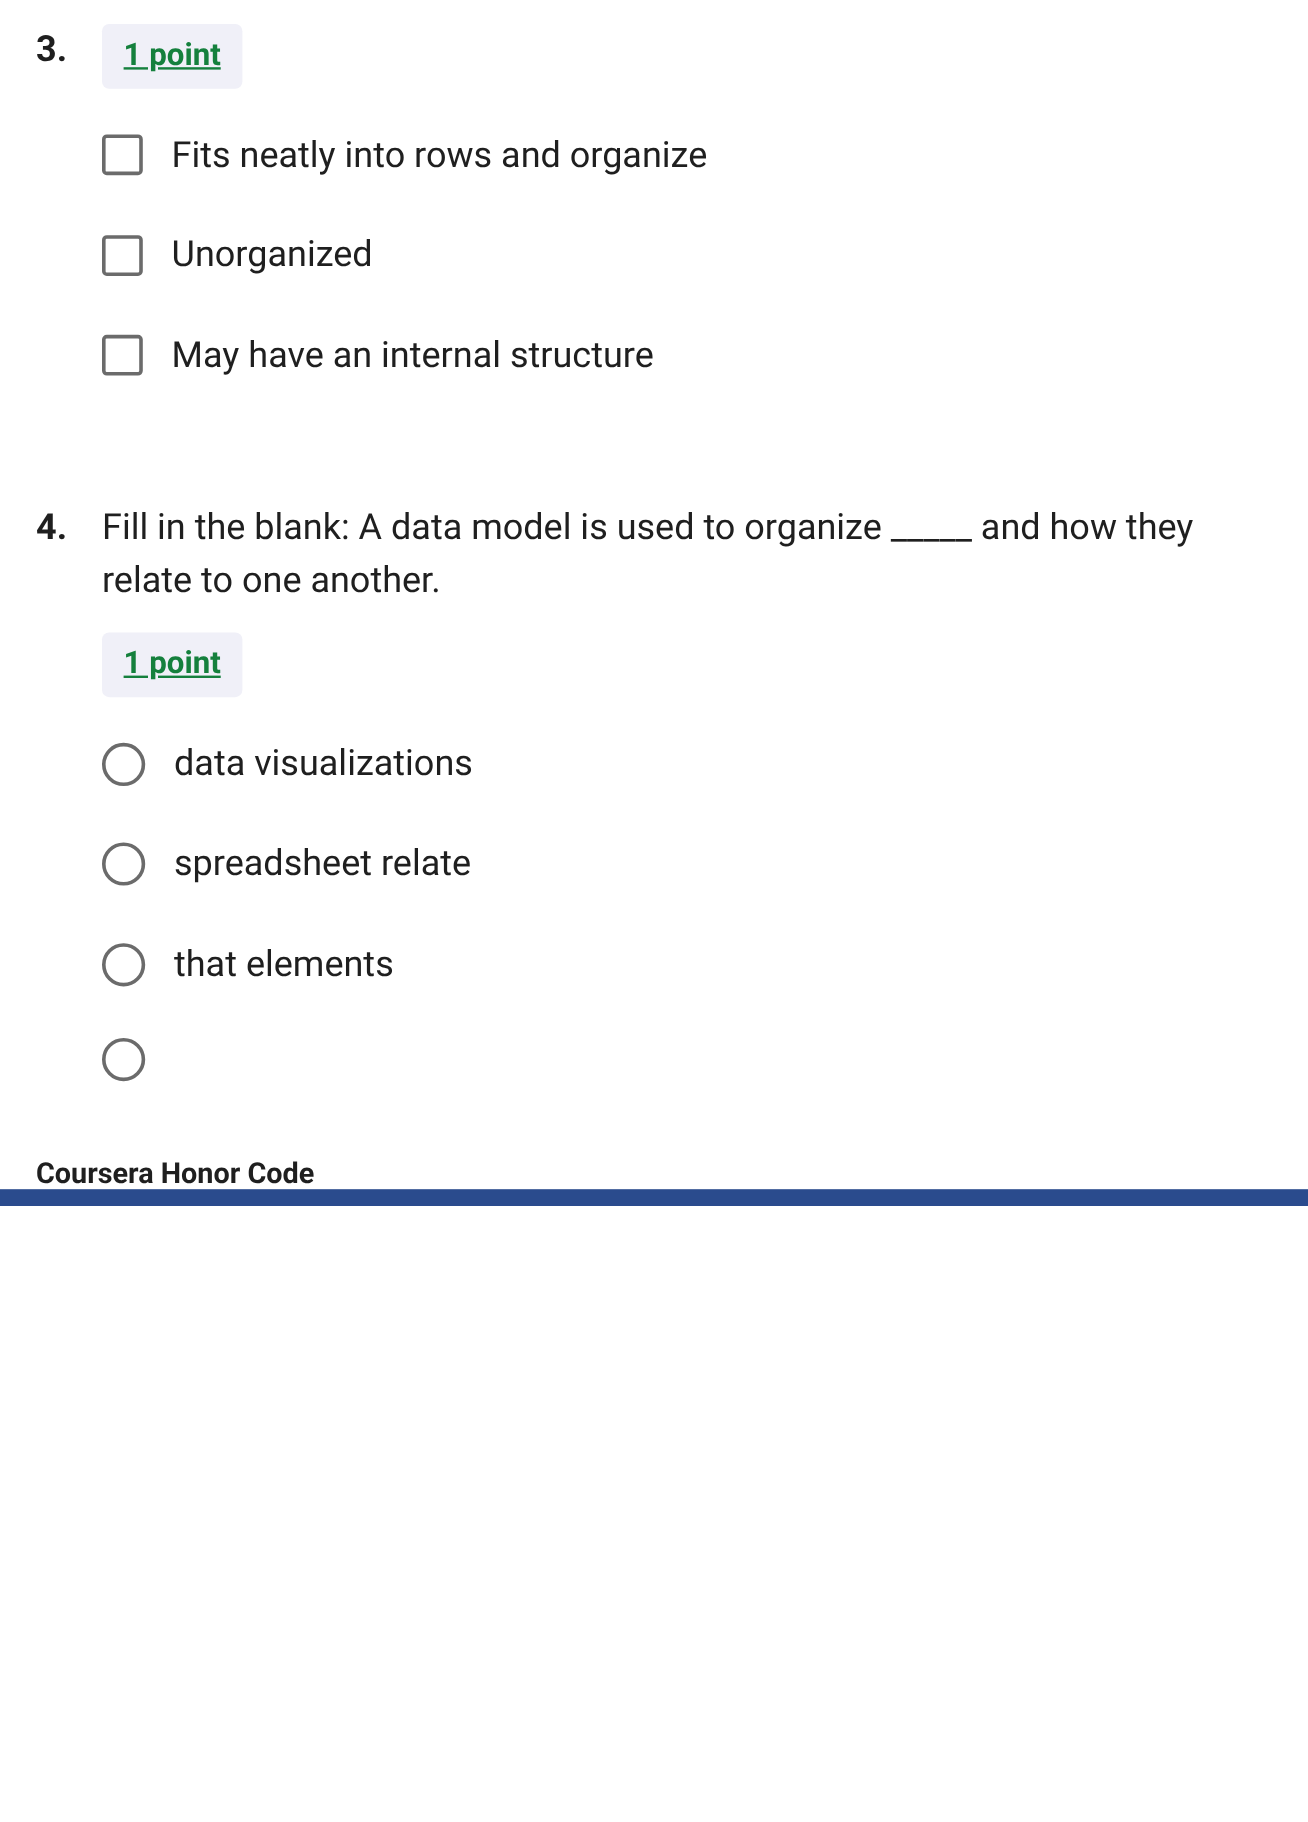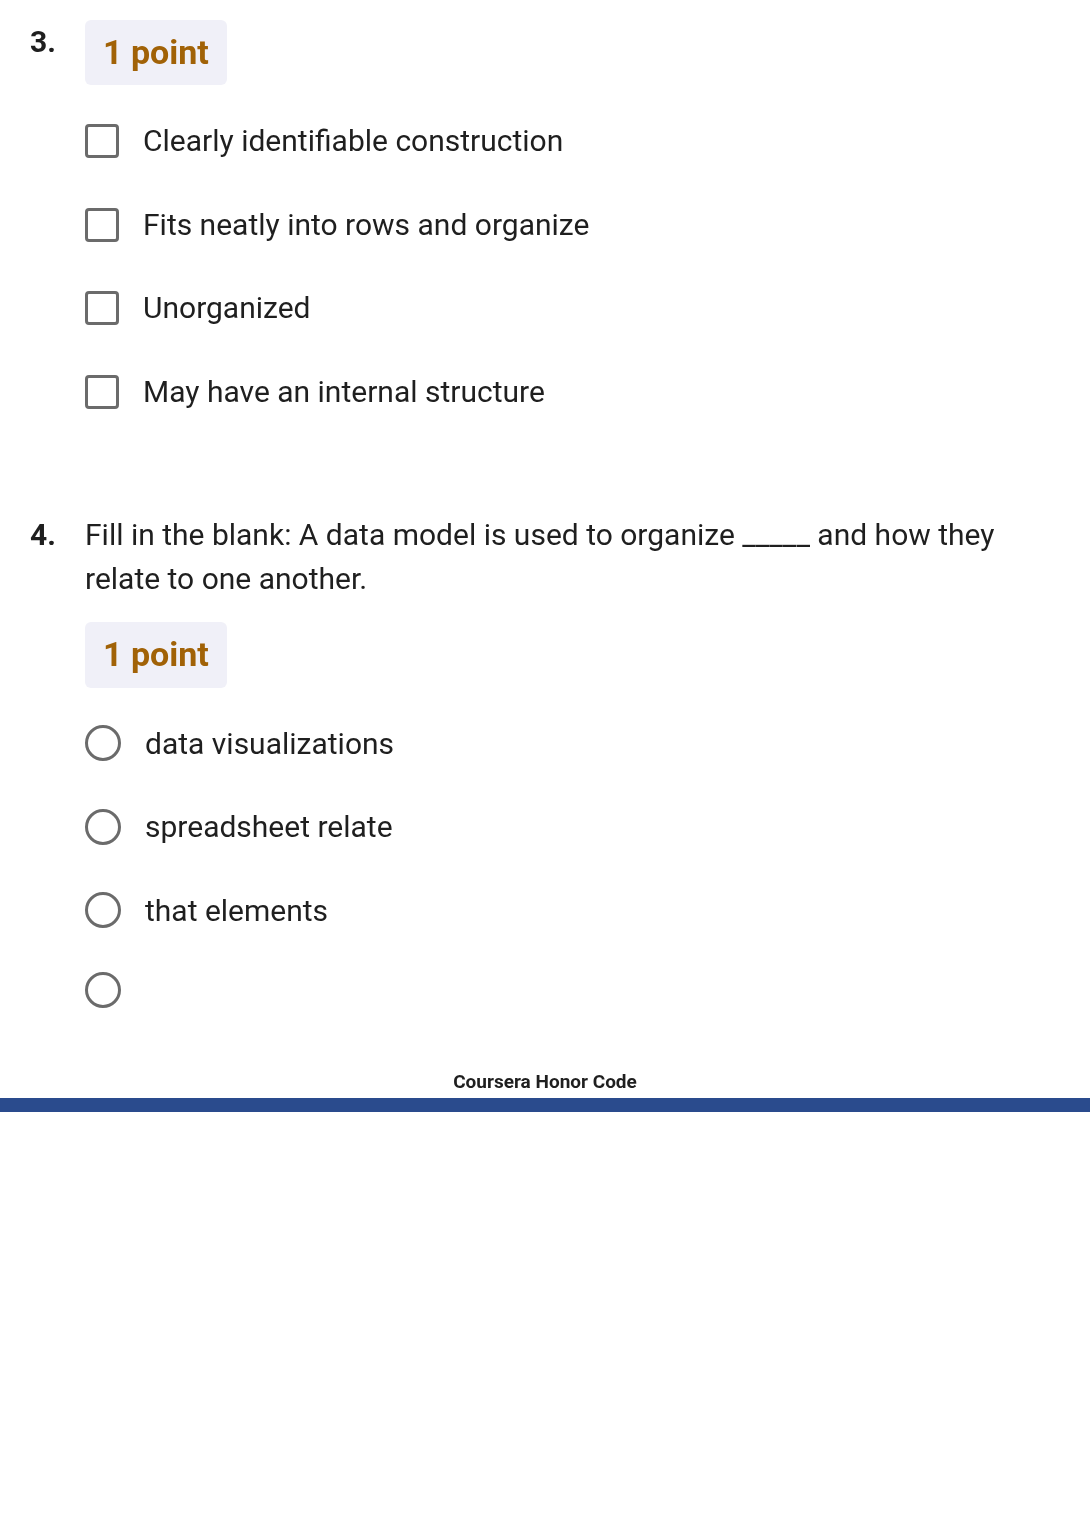--- a/index.html
+++ b/index.html
@@ -26,26 +26,27 @@
     flex: 1;
   }
   .q-text {
     font-weight: 400;
     color: #1f1f1f;
     margin-bottom: 22px;
   }
   .points-badge {
     display: inline-block;
     background: #f0f0f8;
-    color: #a16207;
+    color: #15803d;
     font-weight: 700;
-    font-size: 34px;
+    font-size: 26px;
     padding: 8px 18px;
     border-radius: 6px;
     margin-bottom: 34px;
+    text-decoration: underline;
   }
   .options {
     display: flex;
     flex-direction: column;
     gap: 40px;
   }
   .option {
     display: flex;
     align-items: center;
     gap: 24px;
@@ -65,23 +66,22 @@
     border-radius: 50%;
     flex-shrink: 0;
   }
   .option-label {
     color: #1f1f1f;
     font-weight: 400;
   }
   .footer {
     margin-top: 60px;
     display: flex;
-    align-items: center;
     gap: 16px;
-    font-size: 19px;
+    font-size: 24px;
     overflow: hidden;
     height: 30px;
     padding-left: 0;
     flex-direction: column;
   }
   .footer-title {
     font-weight: 700;
     color: #1f1f1f;
     white-space: nowrap;
   }
@@ -108,24 +108,20 @@
   }
 </style>
 </head>
 <body>
 
 <div class="question">
   <div class="q-number">3.</div>
   <div class="q-body">
     <div class="points-badge">1 point</div>
     <div class="options">
-      <div class="option">
-        <span class="checkbox-box"></span>
-        <span class="option-label">Clearly identifiable construction</span>
-      </div>
       <div class="option">
         <span class="checkbox-box"></span>
         <span class="option-label">Fits neatly into rows and organize</span>
       </div>
       <div class="option">
         <span class="checkbox-box"></span>
         <span class="option-label">Unorganized</span>
       </div>
       <div class="option">
         <span class="checkbox-box"></span>

